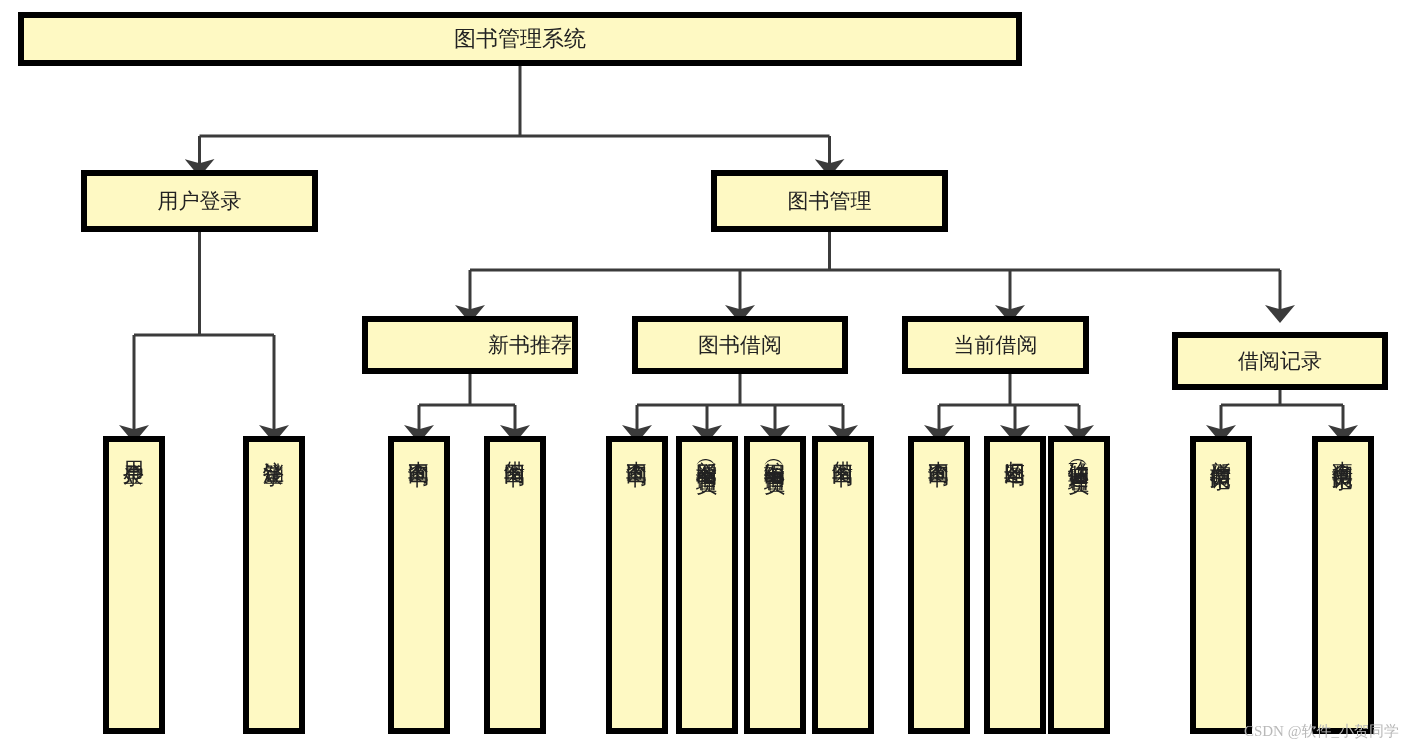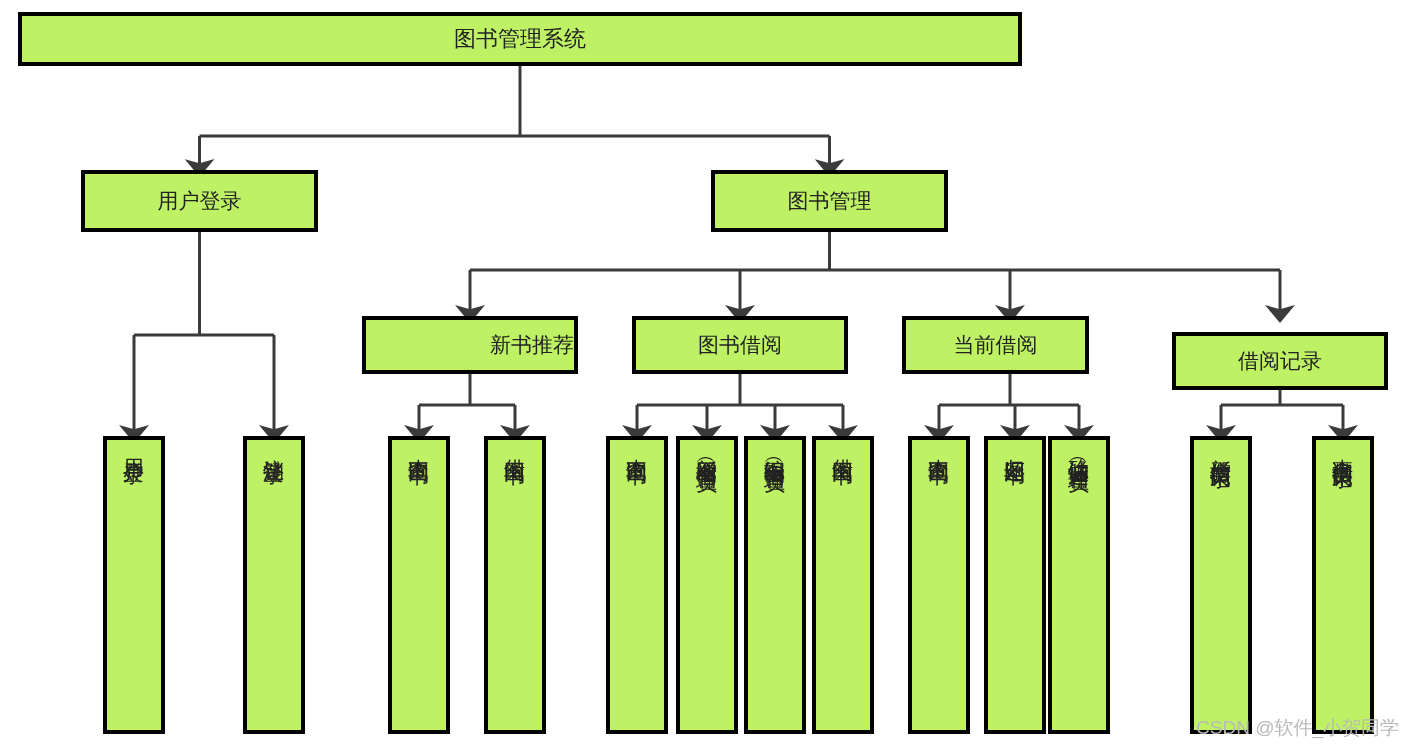--- a/index.html
+++ b/index.html
@@ -21,22 +21,22 @@
     position: absolute;
     left: 0;
     top: 0;
     width: 1405px;
     height: 747px;
     pointer-events: none;
   }
   .node {
     position: absolute;
     box-sizing: border-box;
-    border: 4px solid #000000;
-    background: #bef264;
+    border: 6px solid #000000;
+    background: #fef9c3;
     display: flex;
     align-items: center;
     justify-content: center;
     color: #222222;
   }
   .node .label {
     color: #222222;
     line-height: 1.18;
     text-align: center;
     white-space: nowrap;
@@ -56,24 +56,24 @@
     text-orientation: upright;
     font-size: 21px;
     letter-spacing: 2px;
     margin: 0 auto;
     line-height: 1;
   }
   .watermark {
     position: absolute;
     right: 6px;
     bottom: 6px;
-    font-size: 19px;
+    font-size: 15px;
     color: #b9b9b9;
     white-space: nowrap;
-    font-family: Liberation Sans, sans-serif;
+    font-family: Liberation Serif, serif;
   }
 </style>
 </head>
 <body>
 
 <div id="canvas">
 
   <svg class="wires" viewBox="0 0 1405 747">
     <defs>
       <marker id="arrow" markerWidth="10" markerHeight="10" refX="3" refY="5" orient="auto" markerUnits="strokeWidth">

